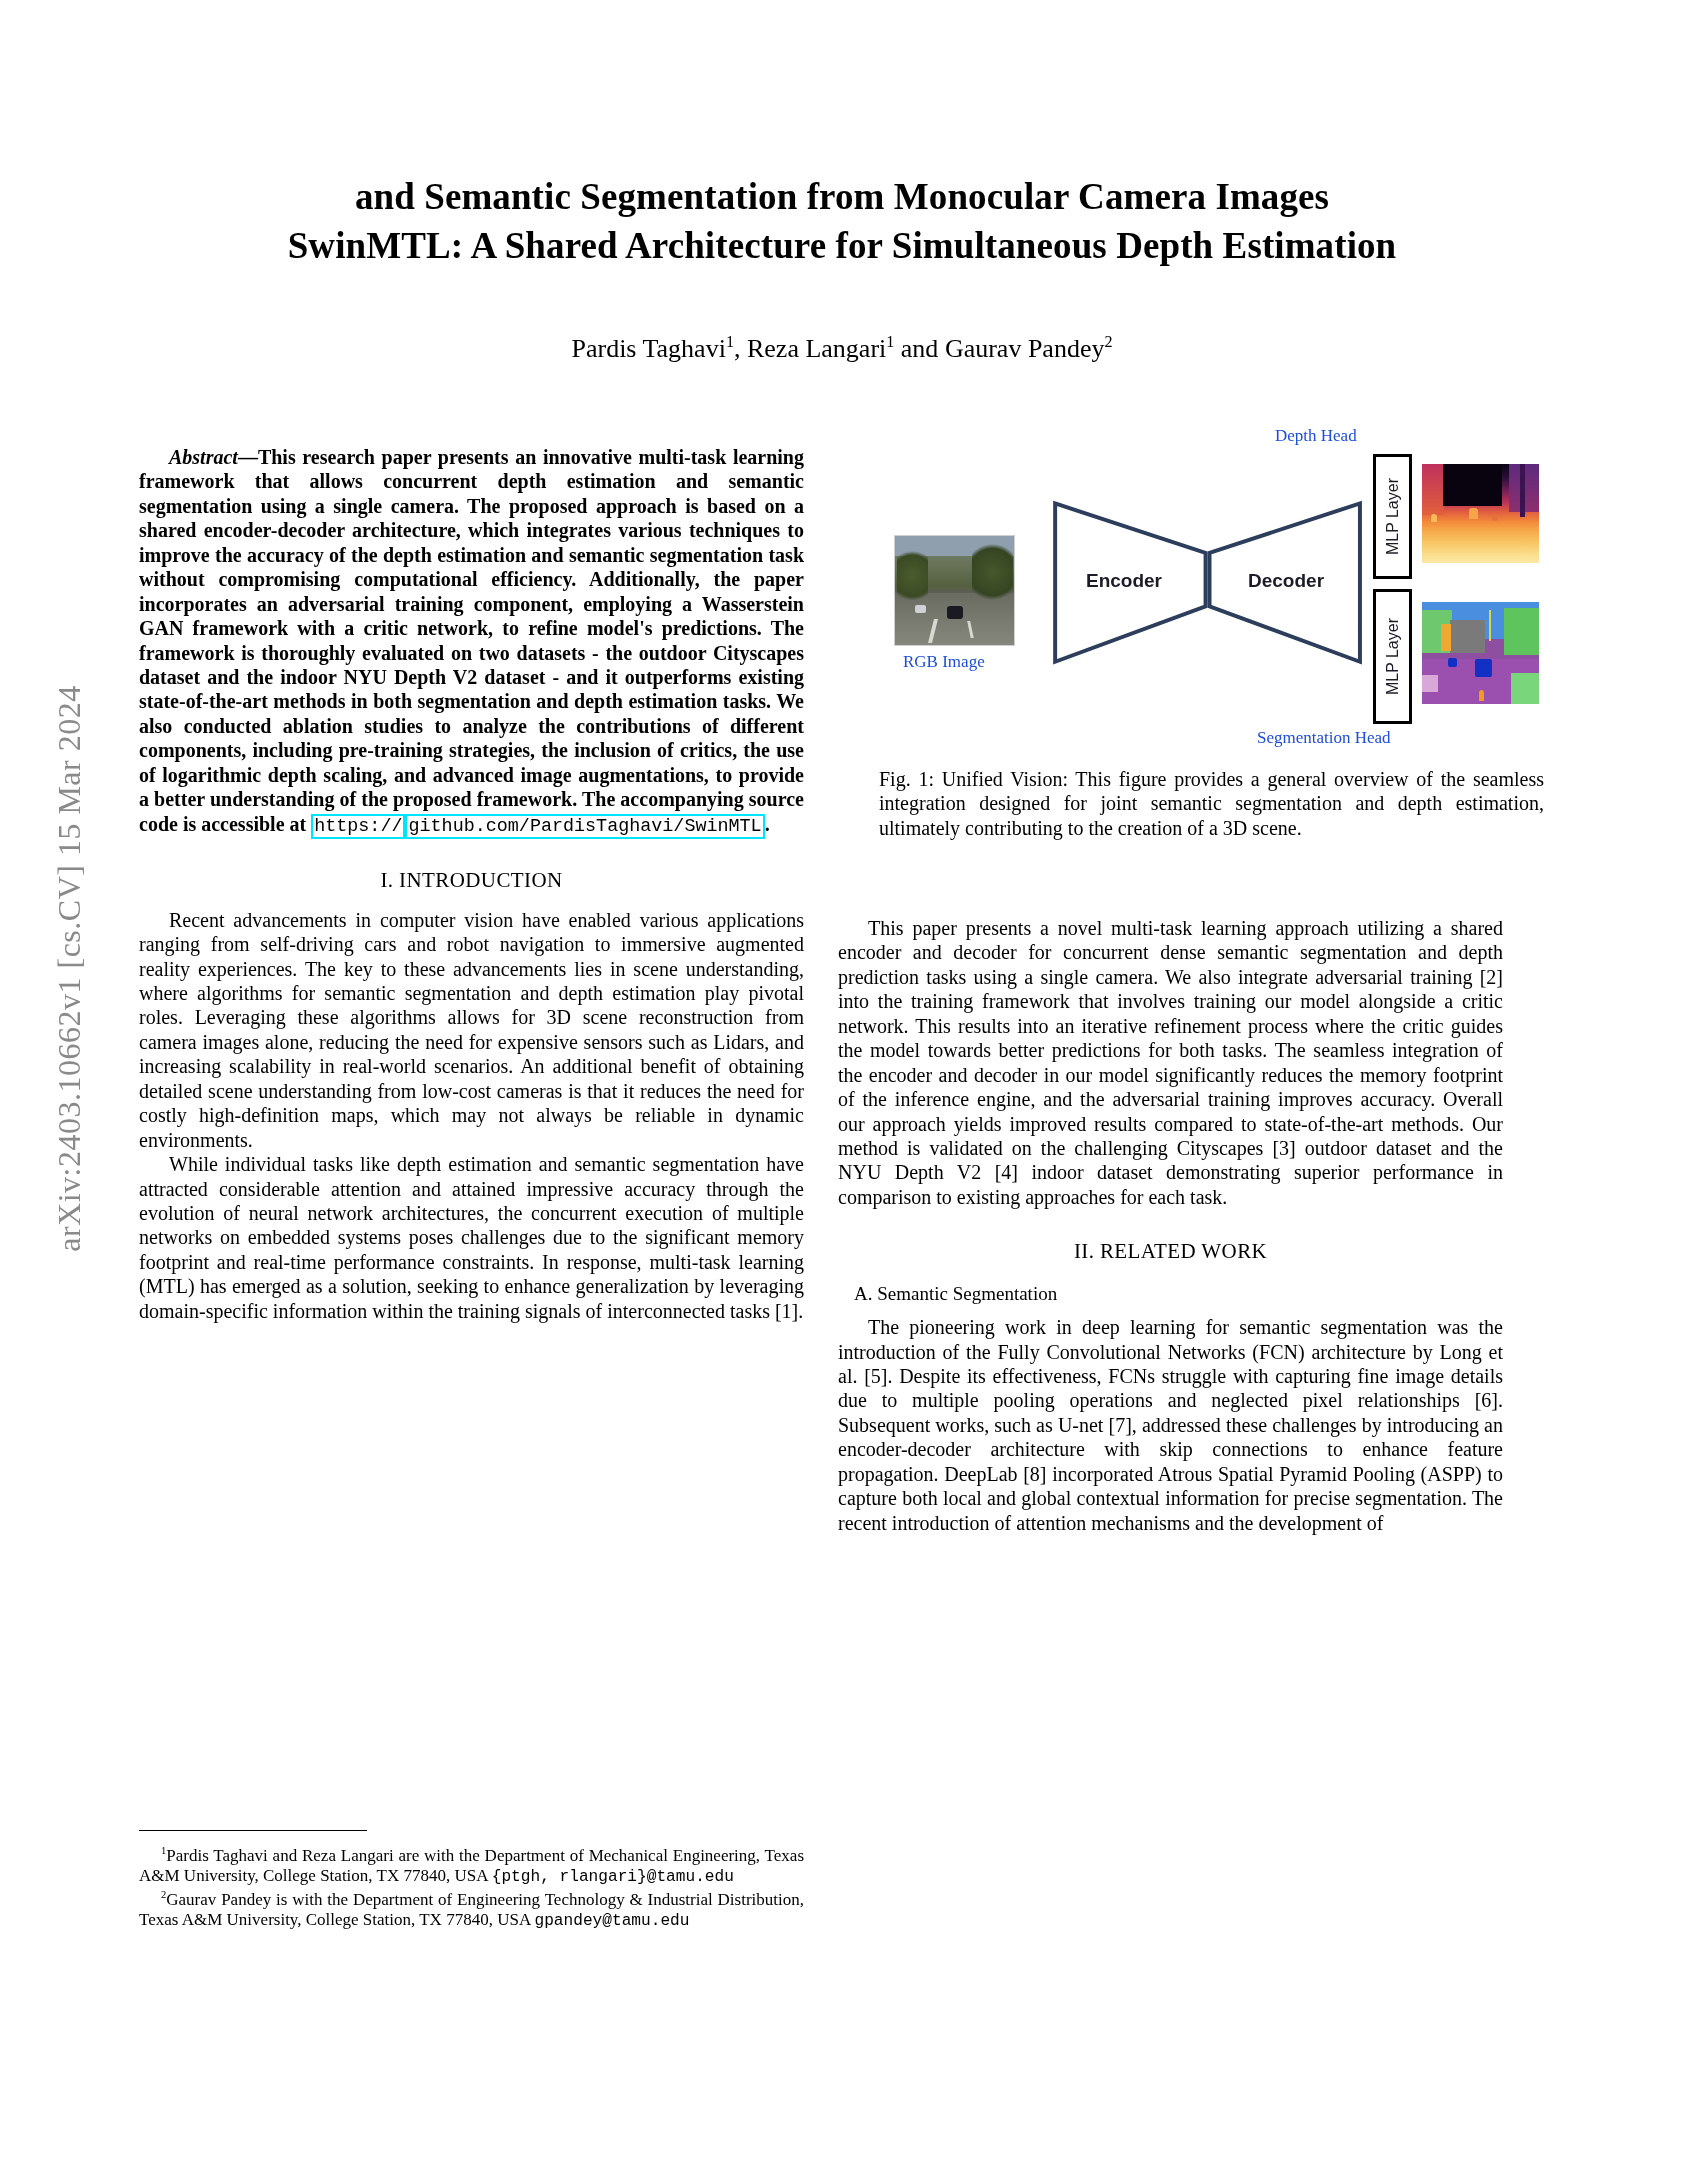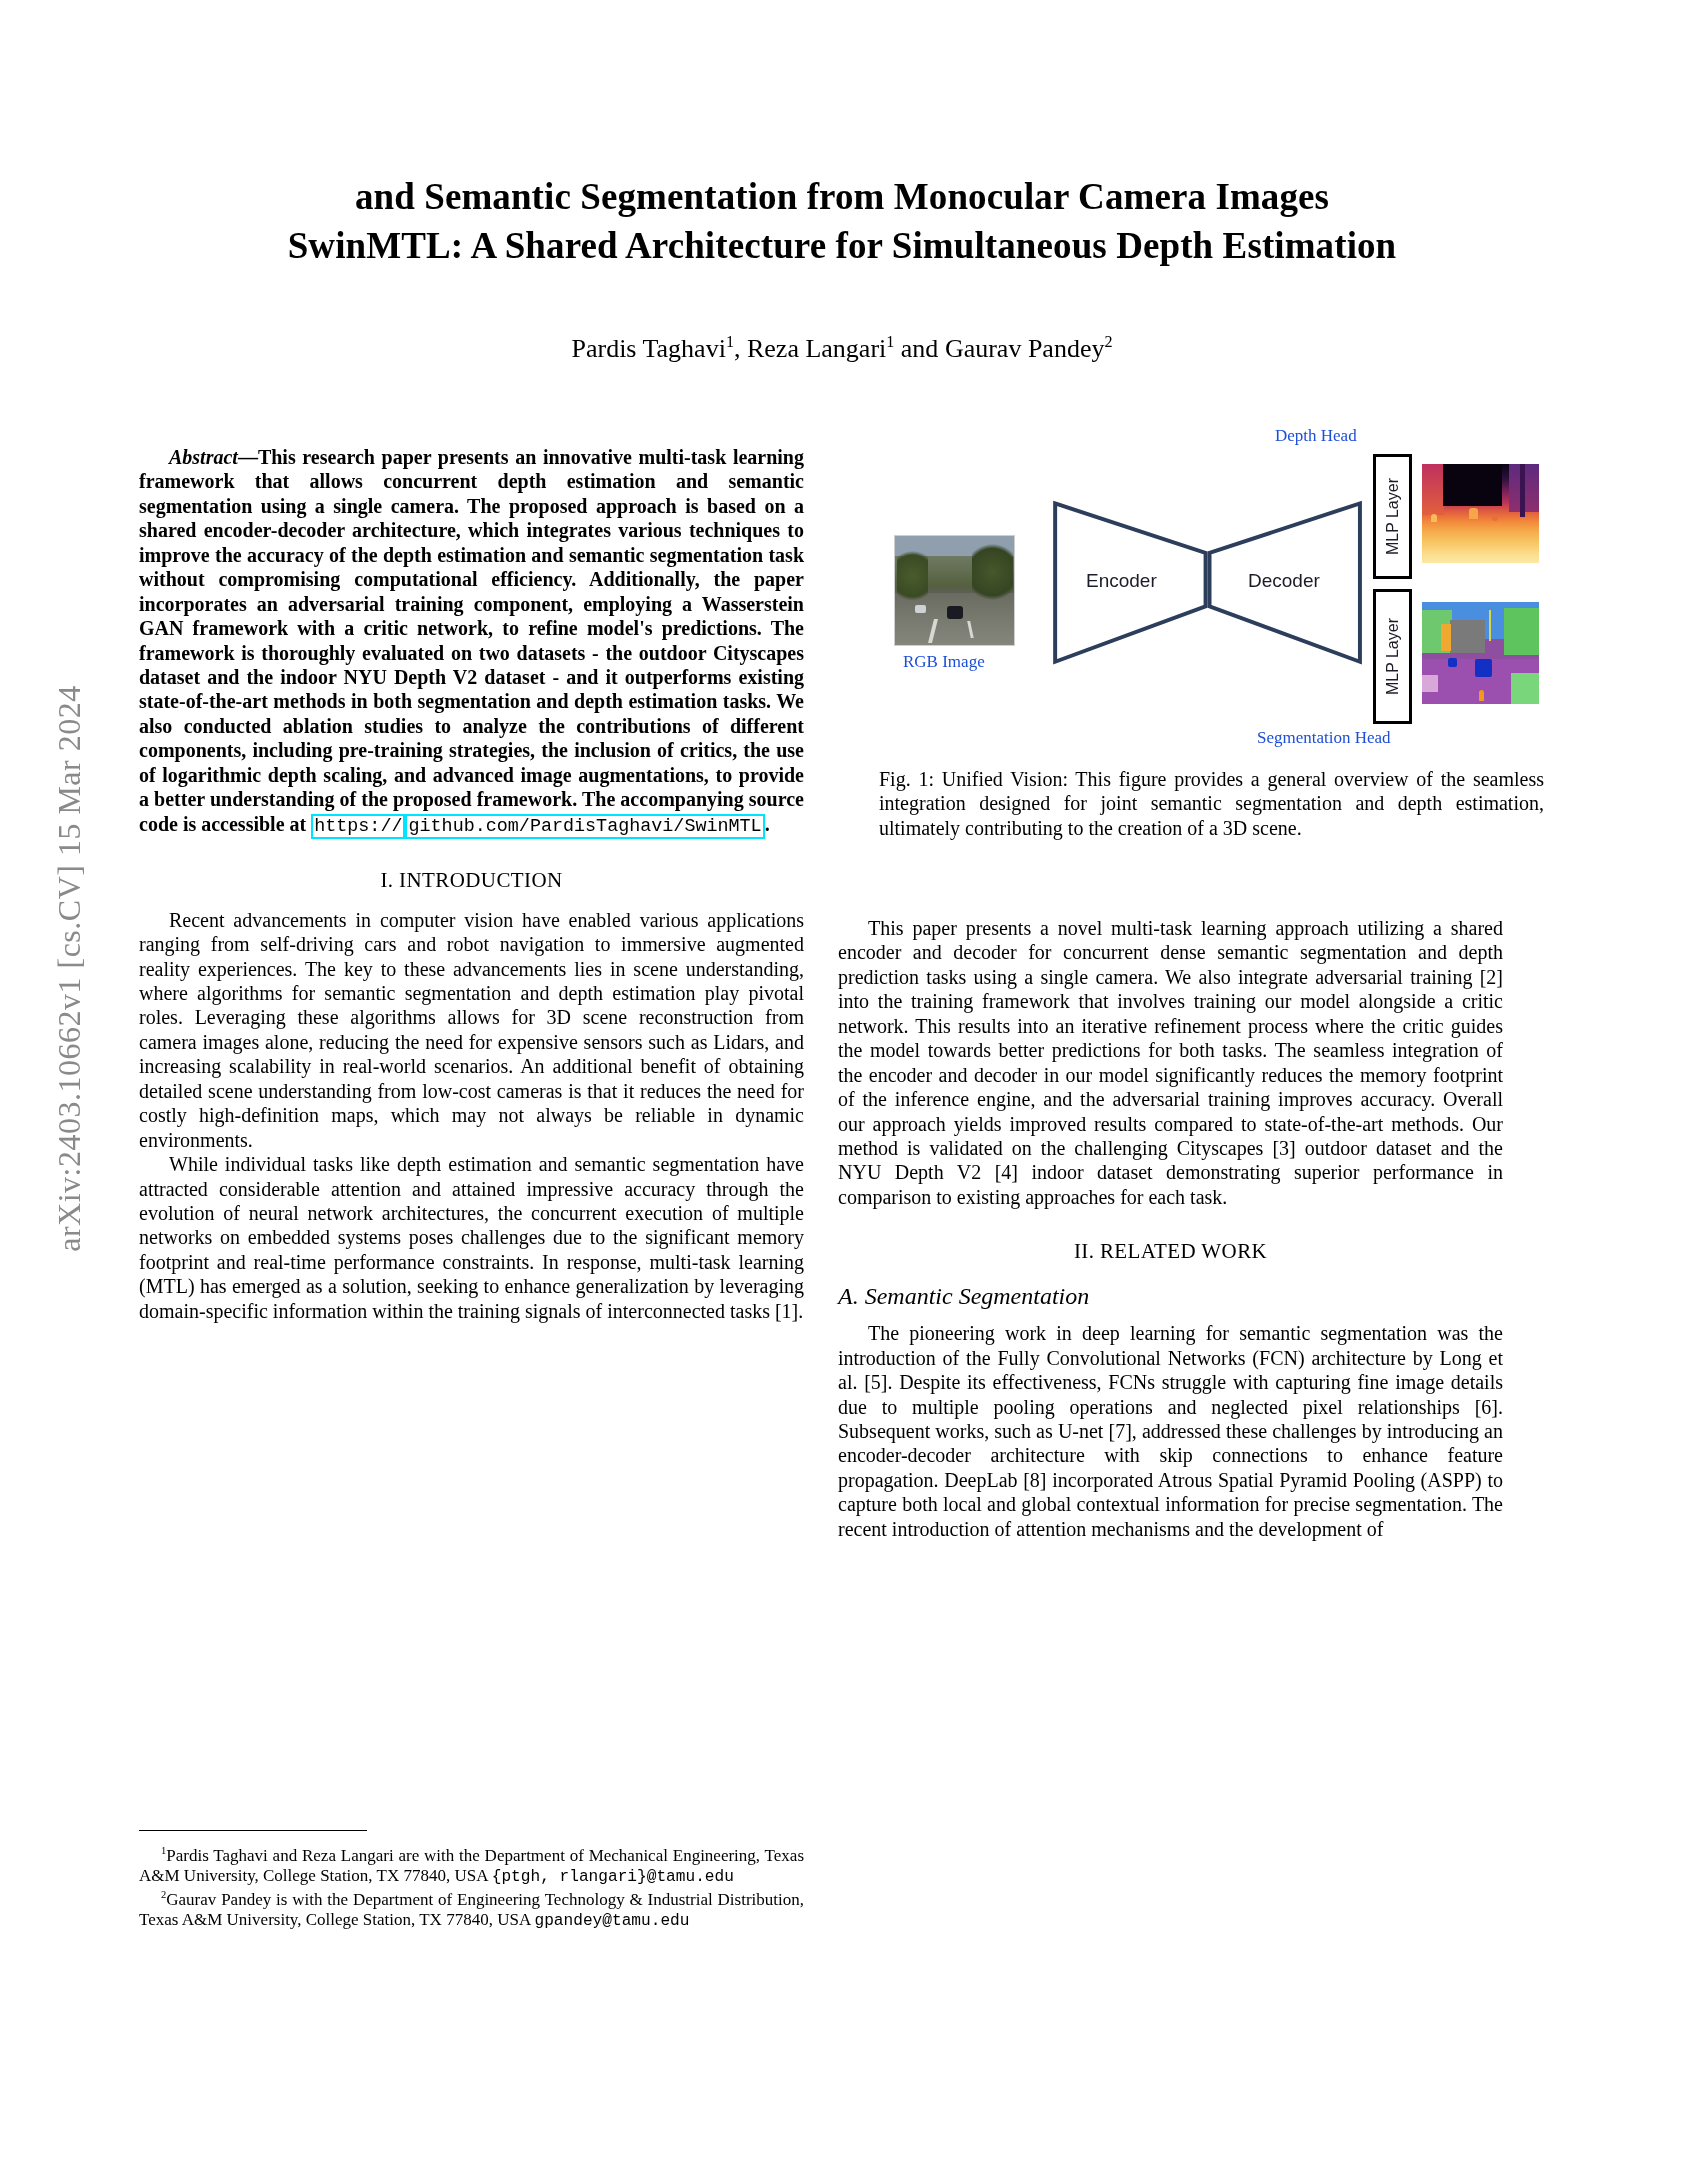--- a/index.html
+++ b/index.html
@@ -28,37 +28,37 @@
   .col{position:absolute;top:436px;width:665px;text-align:justify;
        font-size:20px;line-height:1.222;}
   #col-left{left:139px;margin-top:9px;}
   #col-right{left:838px;}
 
   .abstract{font-weight:bold;text-align:justify;}
   .abstract .lead{font-style:italic;font-weight:bold;}
   p{margin:0;text-indent:30px;}
   .sec-head{text-align:center;font-size:21px;margin:30px 0 14px;
             font-variant:small-caps;letter-spacing:0.4px;text-indent:0;}
-  .subsec-head{font-style:italic;font-size:24px;margin:17px 0 10px;text-indent:0;}
+  .subsec-head{font-size:19px;margin:17px 16px 10px;text-indent:0;}
   .link-box{border:2px solid #00e5ff;padding:0 1px;
             font-family:"Liberation Mono","DejaVu Sans Mono",monospace;
             font-size:.92em;font-weight:normal;white-space:nowrap;}
 
   
   #figure{position:absolute;left:879px;top:426px;width:665px;}
   #fig-canvas{position:relative;width:665px;height:327px;}
   .fig-label{position:absolute;font-family:Liberation Serif, serif;
              font-size:17px;color:#1d4ed8;}
   .mlp-box{position:absolute;border:3px solid #000;background:#fff;
            display:flex;align-items:center;justify-content:center;}
   .mlp-box span{writing-mode:vertical-rl;transform:rotate(180deg);
                 font-family:"Liberation Sans","DejaVu Sans",sans-serif;
                 font-size:16px;color:#1c1c28;white-space:nowrap;}
   .trap-label{position:absolute;font-family:"Liberation Sans","DejaVu Sans",sans-serif;
-              font-size:19px;color:#1c1c28;}
+              font-size:19px;color:#1c1c28;font-weight:bold;}
 
   #fig-caption{margin-top:14px;width:665px;text-align:justify;
                font-size:20px;line-height:1.222;text-indent:0;}
 
   
   .imgbox{position:absolute;overflow:hidden;}
   #rgb-image{background:
      linear-gradient(to bottom,#8f9fae 0%,#8f9fae 18%,#6f7a63 18%,#55603f 46%,#5d5f55 52%,#6c6e66 72%,#7b7d74 100%);}
   #rgb-image .road{position:absolute;left:0;bottom:0;width:100%;height:48%;
      background:linear-gradient(to bottom,#6a6c62,#85877d);}

